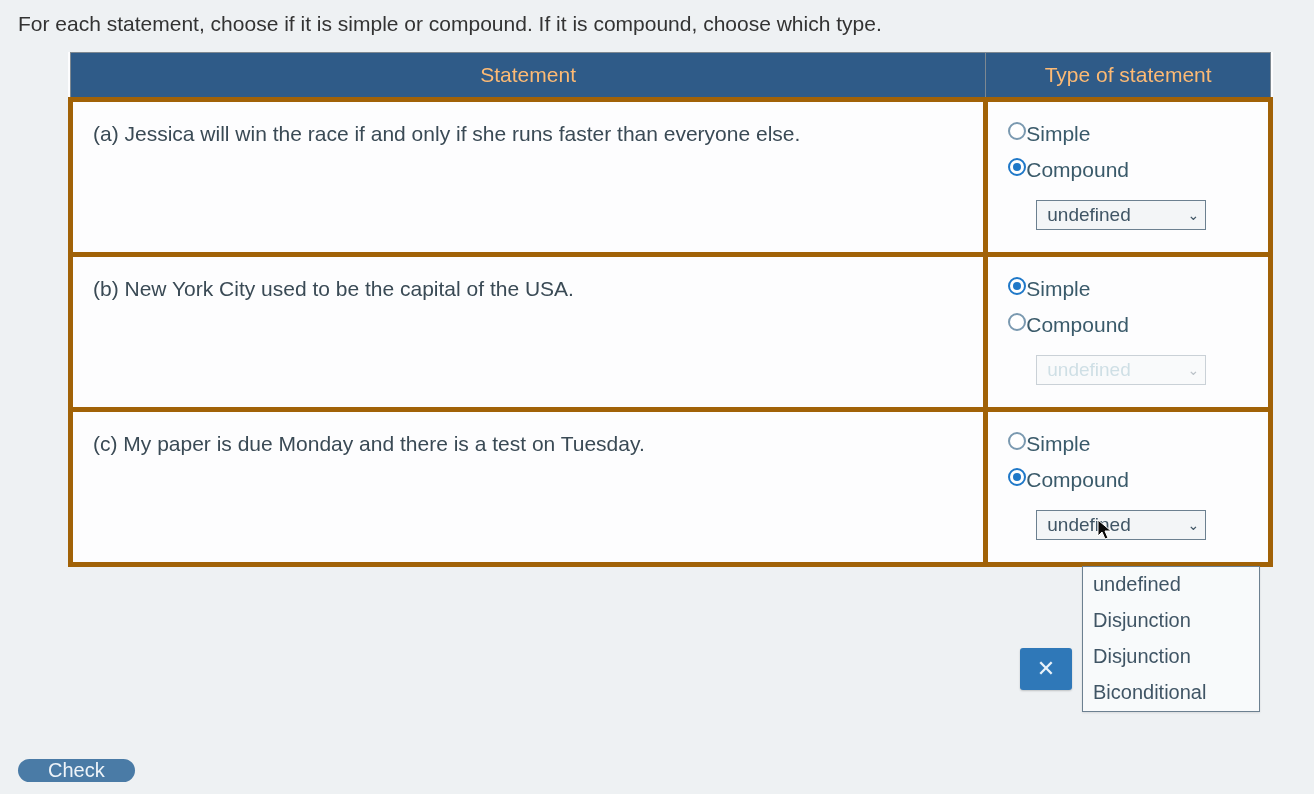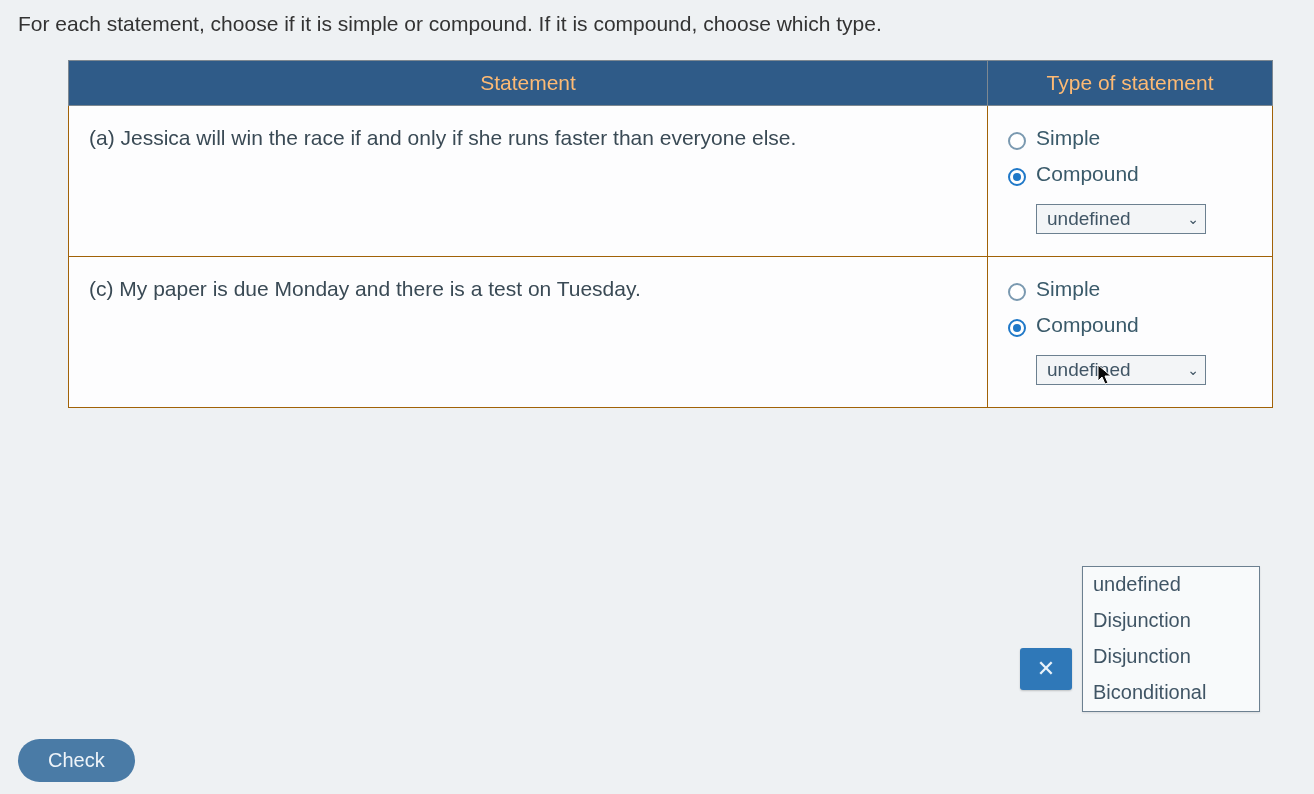--- a/index.html
+++ b/index.html
@@ -8,50 +8,50 @@
     background: #eef1f3;
     padding: 12px 18px 18px 18px;
     color: #2a2a2a;
     width: 1314px;
     height: 794px;
     position: relative;
   }
   .instructions {
     font-size: 21px;
     color: #333;
-    margin-bottom: 24px;
+    margin-bottom: 16px;
   }
   table.main {
     border-collapse: collapse;
     width: 1205px;
     margin-left: 50px;
     background: #fdfdfe;
   }
   table.main th {
     background: #2f5b88;
     color: #fdba74;
     font-weight: 400;
     font-size: 21px;
     padding: 10px 14px;
     border: 1px solid #7d8891;
     text-align: center;
   }
   table.main th.stmt { width: 920px; }
   table.main th.type { width: 285px; }
   table.main td {
-    border: 1px solid #a16207;
+    border: 5px solid #a16207;
     padding: 20px 20px 22px 20px;
     vertical-align: top;
     font-size: 21px;
     color: #3a4a55;
   }
   .opt-row {
     display: flex;
-    align-items: flex-end;
-    gap: 10px;
+    align-items: flex-start;
+    gap: 0;
     margin-bottom: 12px;
   }
   .opt-row:last-child { margin-bottom: 0; }
   .radio {
     width: 18px; height: 18px;
     border: 2px solid #7a99b0;
     border-radius: 50%;
     display: inline-flex;
     align-items: center;
     justify-content: center;
@@ -125,21 +125,21 @@
     border-radius: 3px;
     box-shadow: 0 1px 2px rgba(0,0,0,0.2);
     cursor: pointer;
   }
   .check-btn {
     position: absolute;
     left: 18px;
     bottom: 12px;
     background: #4a7ba6;
     color: #eef4f9;
-    padding: 10px 30px;
+    padding: 0 30px;
     border-radius: 22px;
     font-size: 20px;
     cursor: pointer;
   }
 </style>
 </head>
 <body>
 
 <div class="instructions">For each statement, choose if it is simple or compound. If it is compound, choose which type.</div>
 
@@ -163,20 +163,37 @@
           <span class="radio checked"></span>
           <span class="opt-label">Compound</span>
         </div>
         <div class="select-box">
           <span>undefined</span>
           <span class="chev">⌄</span>
         </div>
       </td>
     </tr>
 
+    <tr>
+      <td>(b) New York City used to be the capital of the USA.</td>
+      <td>
+        <div class="opt-row">
+          <span class="radio checked"></span>
+          <span class="opt-label">Simple</span>
+        </div>
+        <div class="opt-row">
+          <span class="radio"></span>
+          <span class="opt-label">Compound</span>
+        </div>
+        <div class="select-box disabled">
+          <span>undefined</span>
+          <span class="chev">⌄</span>
+        </div>
+      </td>
+    </tr>
 
     <tr>
       <td>(c) My paper is due Monday and there is a test on Tuesday.</td>
       <td>
         <div class="opt-row">
           <span class="radio"></span>
           <span class="opt-label">Simple</span>
         </div>
         <div class="opt-row">
           <span class="radio checked"></span>

